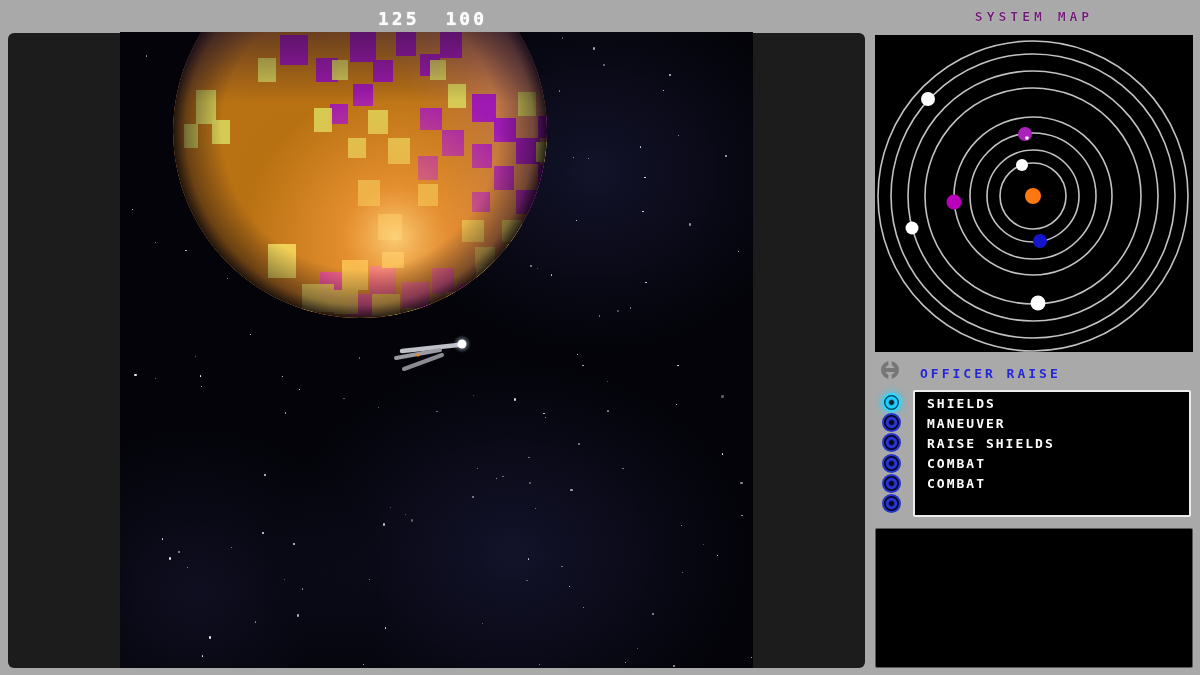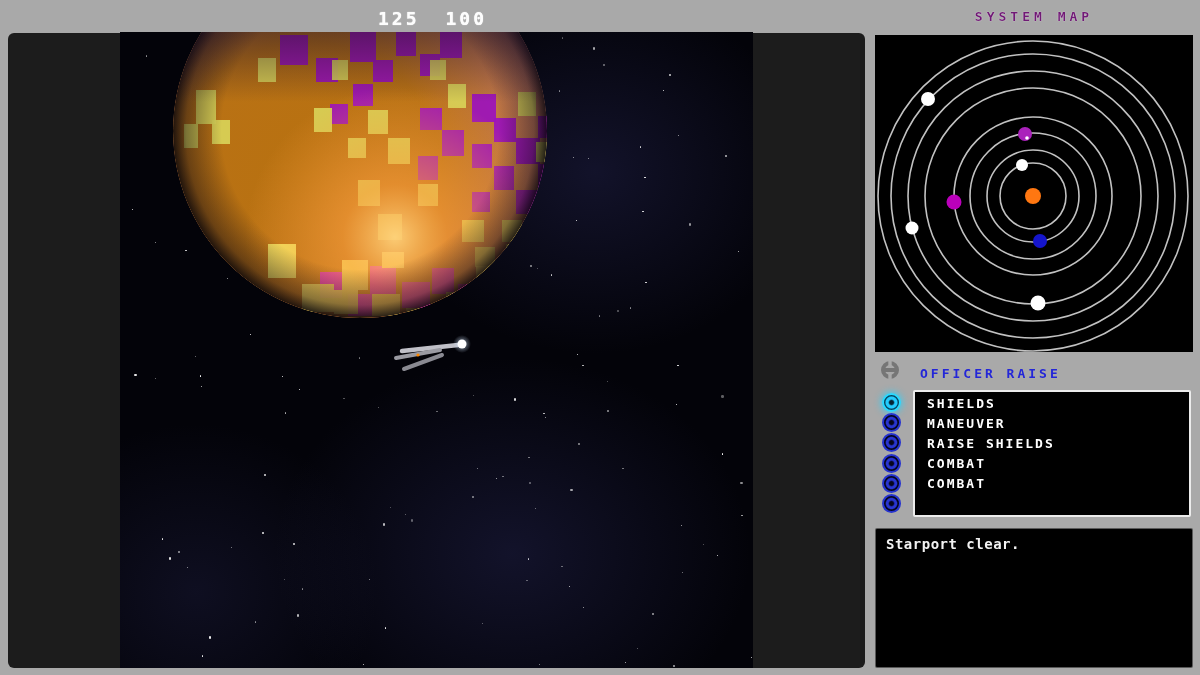--- a/index.html
+++ b/index.html
@@ -354,16 +354,15 @@
     </div>
   <div id="menu-panel">
       <div class="menu-row">SHIELDS</div>
       <div class="menu-row">MANEUVER</div>
       <div class="menu-row">RAISE SHIELDS</div>
       <div class="menu-row">COMBAT</div>
       <div class="menu-row">COMBAT</div>
     </div>
 
   <div id="message-box">
-      <div class="msg-line">Starport clear.</div>
     </div>
 
 </div>
 
 </body></html>

